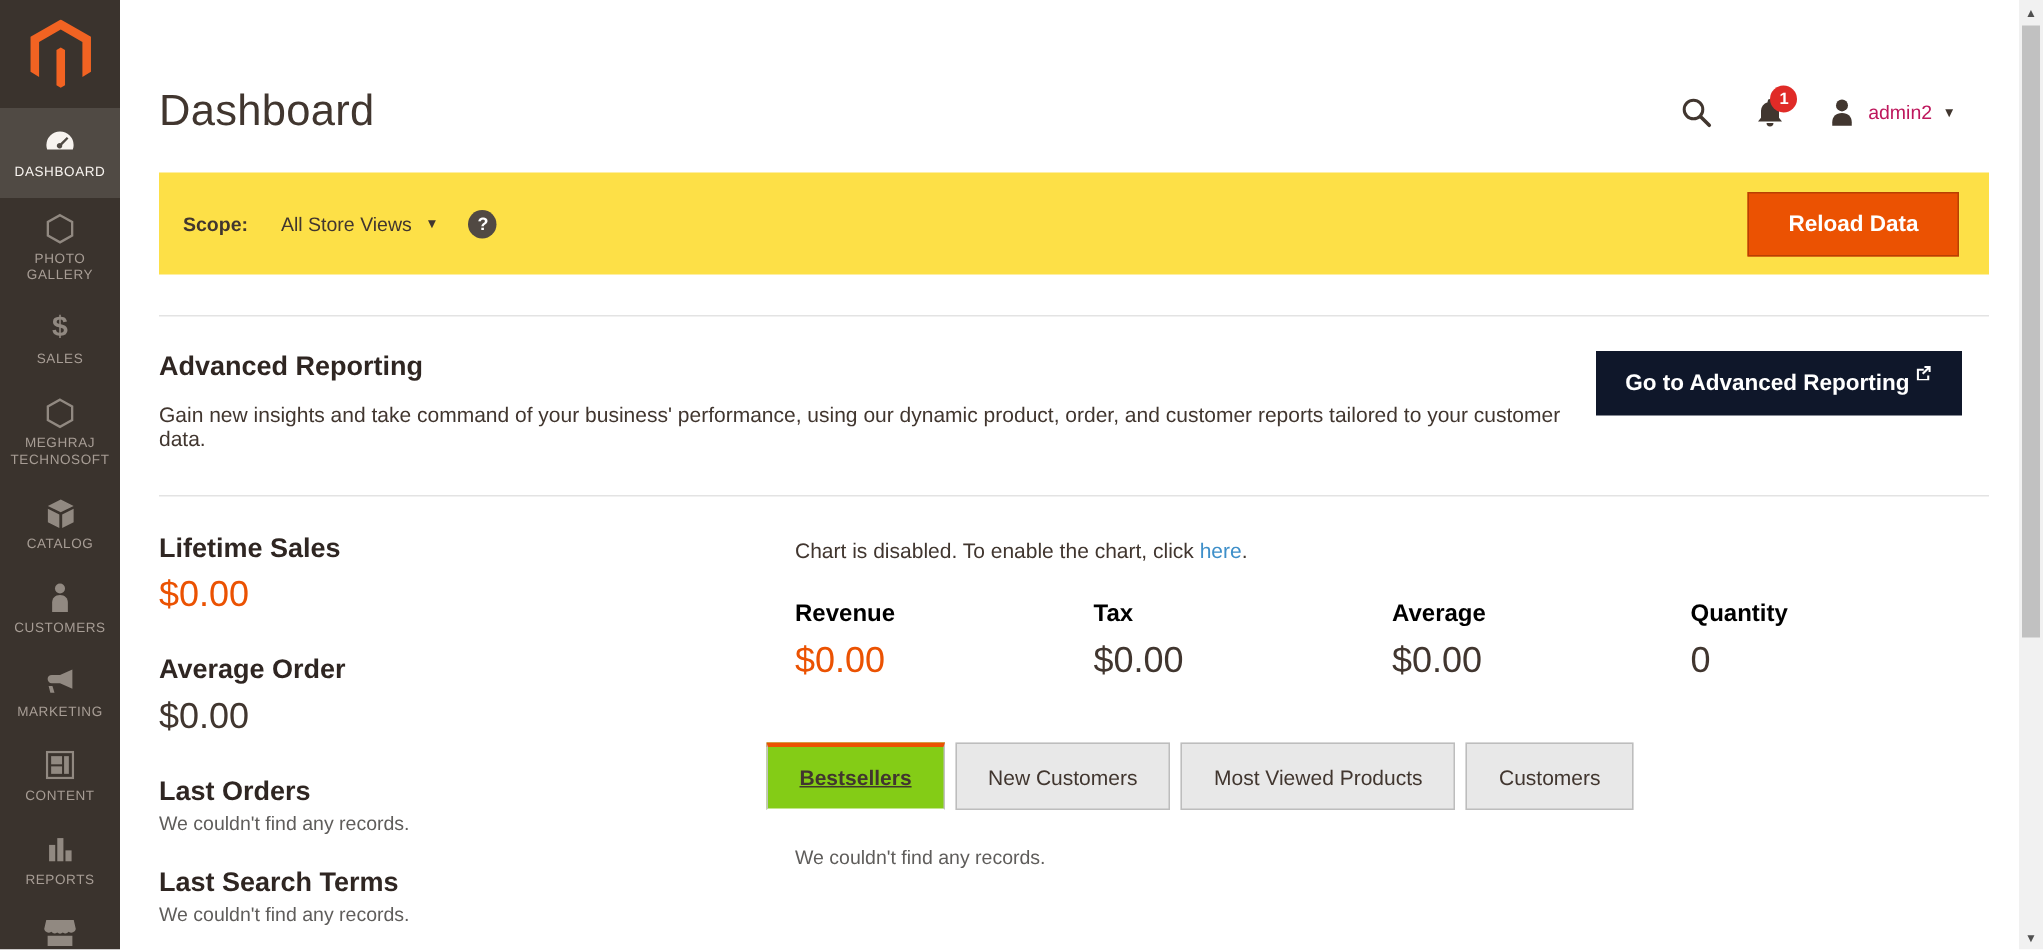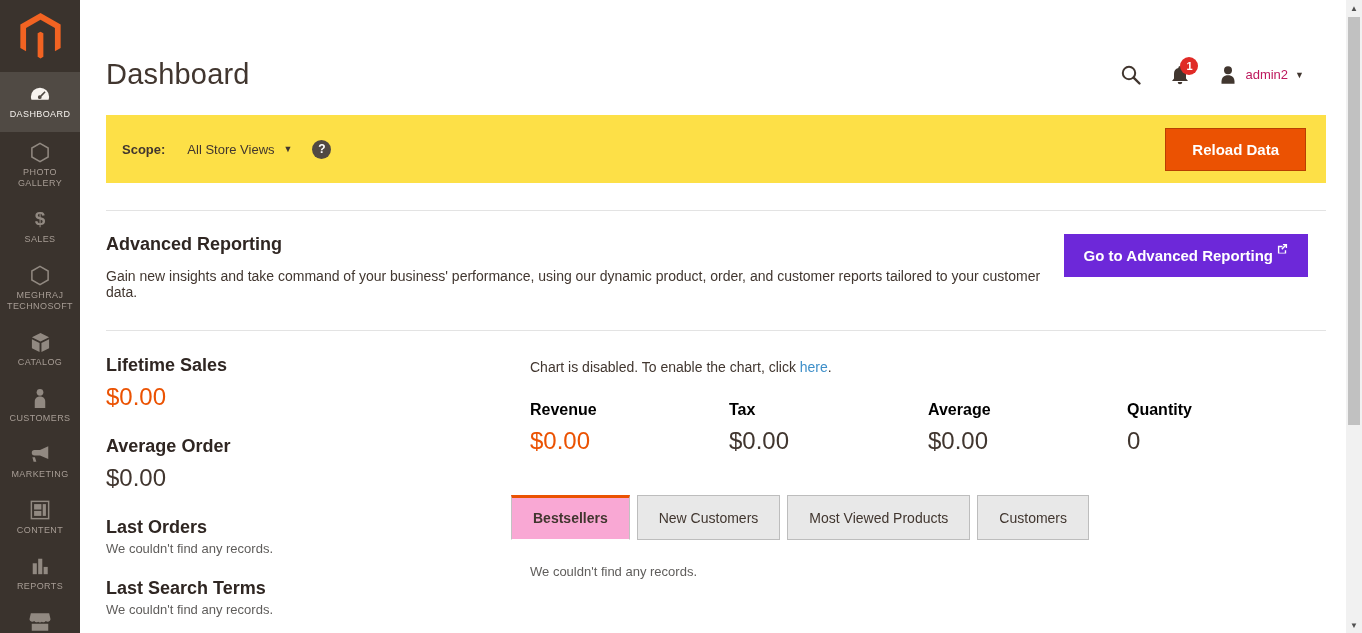--- a/index.html
+++ b/index.html
@@ -36,21 +36,21 @@
   .scope-label { font-size:13px; font-weight:bold; color:#41362f; margin-right:22px; }
   .scope-value { font-size:13px; color:#41362f; display:flex; align-items:center; gap:9px; cursor:pointer; }
   .help-icon { width:19px; height:19px; border-radius:50%; background:#514943; color:#fff; font-size:12px; font-weight:bold; display:flex; align-items:center; justify-content:center; margin-left:20px; cursor:pointer; }
   .reload-btn { margin-left:auto; background:#eb5202; border:1px solid #b84002; color:#fff; font-size:15px; font-weight:bold; padding:12px 26px; cursor:pointer; font-family:inherit; }
 
   .divider { border-top:1px solid #e3e3e3; margin-top:27px; }
 
   .adv-section { display:flex; align-items:flex-start; justify-content:space-between; padding:23px 0 3px; }
   .adv-title { font-size:18px; font-weight:bold; color:#2f2622; margin-bottom:13px; }
   .adv-desc { font-size:14px; color:#41362f; }
-  .adv-btn { background:#6d28d9; border:none; color:#fff; font-size:15px; font-weight:bold; padding:13px 20px; cursor:pointer; margin-right:18px; white-space:nowrap; font-family:inherit; display:flex; align-items:flex-start; gap:4px; }
+  .adv-btn { background:#0f172a; border:none; color:#fff; font-size:15px; font-weight:bold; padding:13px 20px; cursor:pointer; margin-right:18px; white-space:nowrap; font-family:inherit; display:flex; align-items:flex-start; gap:4px; }
   .ext-icon { margin-top:-4px; }
 
   .main-area { display:flex; padding-top:24px; }
   .left-col { width:405px; flex:none; }
   .stat-block { margin-bottom:25px; }
   .stat-title { font-size:18px; font-weight:bold; color:#2f2622; }
   .stat-value { font-size:24px; color:#41362f; margin-top:7px; font-weight:500; }
   .stat-value.orange { color:#eb5202; }
   .empty-note { font-size:13px; color:#5f5d5b; margin-top:3px; }
   .stat-block.compact { margin-bottom:22px; }
@@ -60,21 +60,21 @@
   .chart-notice a { color:#3e8fc9; text-decoration:none; cursor:pointer; }
 
   .totals-row { display:flex; margin:26px 0 0 19px; }
   .total-cell { flex:1; }
   .total-label { font-size:16px; font-weight:bold; color:#000000; }
   .total-value { font-size:24px; color:#41362f; margin-top:8px; font-weight:500; }
   .total-value.orange { color:#eb5202; }
 
   .tabs-row { display:flex; margin-top:40px; align-items:stretch; }
   .tab { font-size:14px; color:#41362f; padding:14px 21px 13px; background:#e8e8e8; border:1px solid #bdbdbd; margin-right:7px; cursor:pointer; }
-  .tab.active { background:#f9a8d4; font-weight:bold; border:1px solid #c2c2c2; border-top:3px solid #eb5202; border-bottom-color:#fff; padding-top:12px; }
+  .tab.active { background:#84cc16; font-weight:bold; border:1px solid #c2c2c2; border-top:3px solid #eb5202; border-bottom-color:#fff; padding-top:12px;text-decoration:underline; }
   .tab-content { padding:24px 0 0 19px; font-size:13px; color:#5f5d5b; }
 
   
   .scrollbar { position:absolute; right:0; top:0; width:16px; height:633px; background:#f1f1f1; z-index:10; }
   .sb-arrow { position:absolute; left:0; width:16px; height:16px; display:flex; align-items:center; justify-content:center; font-size:8px; color:#505050; cursor:pointer; }
   .sb-arrow.up { top:0; }
   .sb-arrow.down { bottom:0; }
   .sb-thumb { position:absolute; left:2px; top:17px; width:12px; height:408px; background:#c1c1c1; cursor:grab; }
 </style>
 </head>

